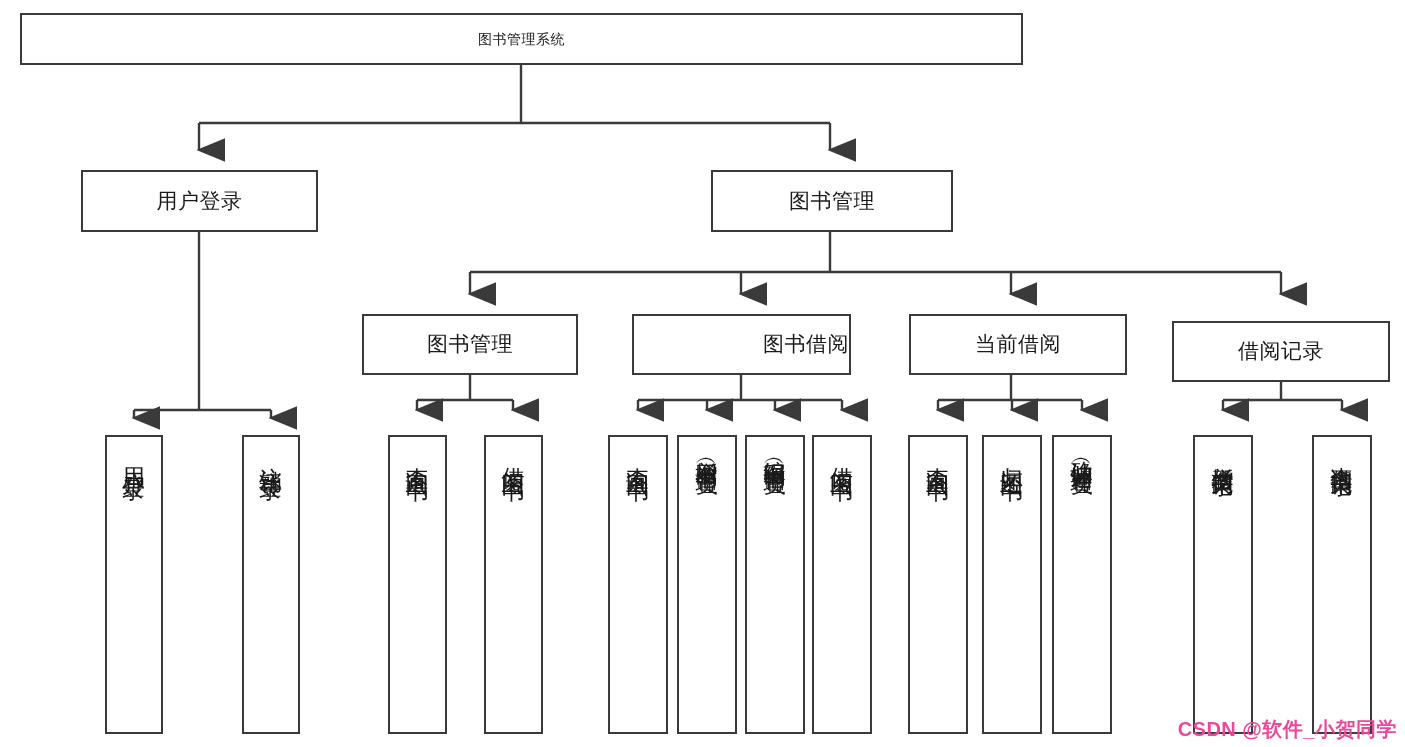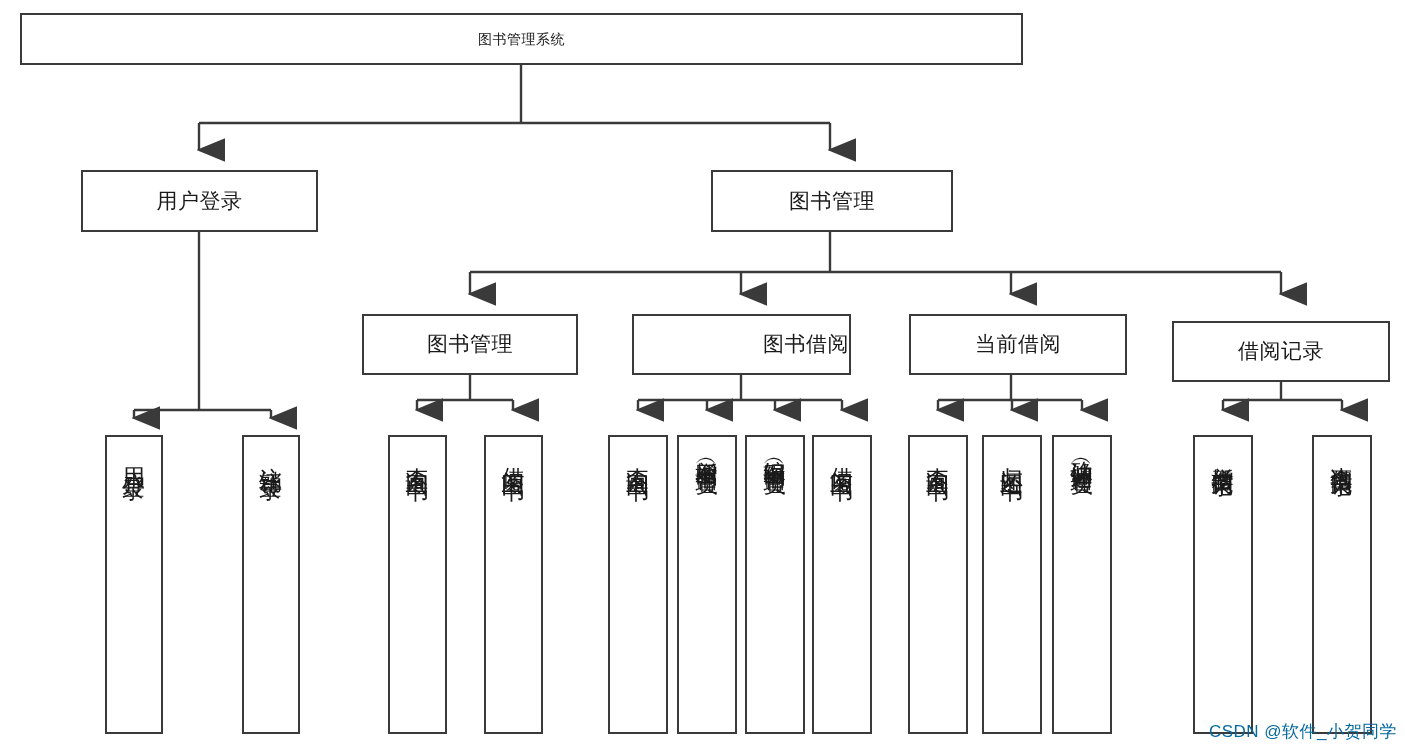--- a/index.html
+++ b/index.html
@@ -55,25 +55,26 @@
     font-size:23px;
     line-height:1.05;
     letter-spacing:4px;
     white-space:nowrap;
   }
   .v-node.tall .label{font-size:22px;letter-spacing:2px;}
   .watermark{
     position:absolute;
     right:8px;
     bottom:4px;
-    font-size:17px;
-    color:#0369a1;
+    font-size:20px;
+    color:#ec4899;
     white-space:nowrap;
     z-index:3;
     letter-spacing:0.5px;
+    font-weight:bold;
   }
 </style>
 </head>
 <body>
 
 <div id="canvas">
 
   <svg class="connectors" viewBox="0 0 1405 747" xmlns="http://www.w3.org/2000/svg">
     <defs>
       <marker id="arrow" viewBox="0 0 10 12" refX="5" refY="11" markerWidth="10" markerHeight="12" orient="auto-start-reverse">

